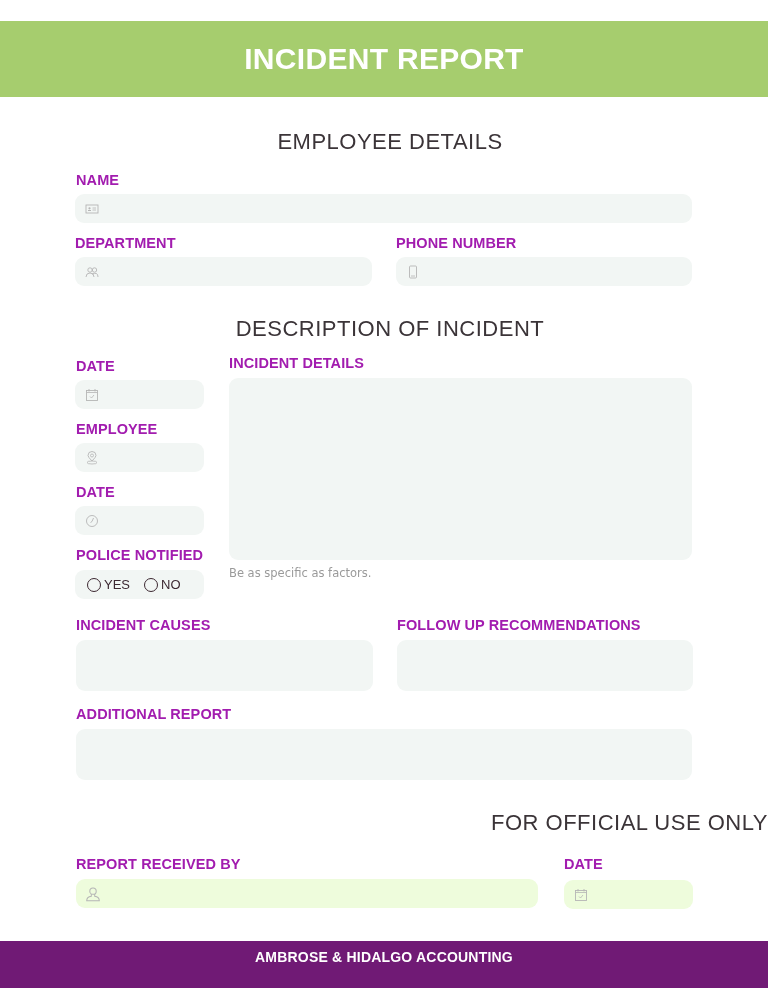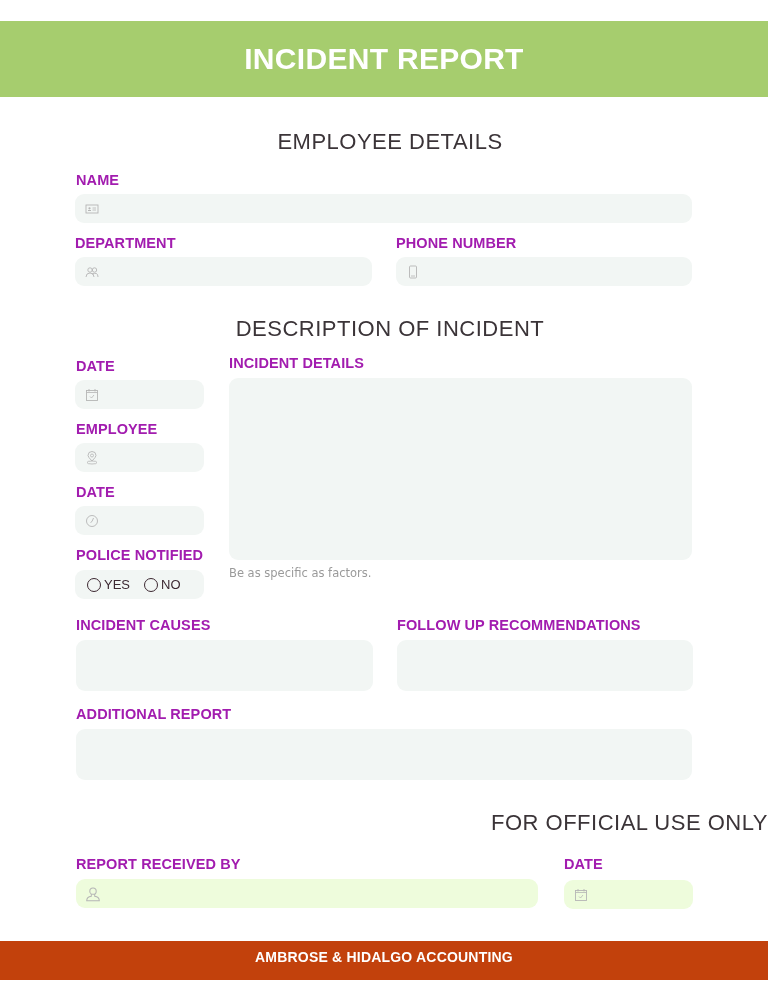--- a/index.html
+++ b/index.html
@@ -13,21 +13,21 @@
     font-size: 22px; color: #3b3438; letter-spacing: 0.5px; padding-left: 12px; }
   .label { font-family: "Liberation Sans", sans-serif; font-weight: bold; font-size: 14.5px; color: #a21caf; letter-spacing: 0.1px; }
   .field { background: #f2f6f4; border-radius: 9px; }
   .field.green { background: #eefcdc; }
   .icon { position: absolute; left: 10px; top: 50%; transform: translateY(-50%); width: 14px; height: 14px; }
   .icon svg { width: 14px; height: 14px; display: block; }
   .hint { font-family: "DejaVu Sans", sans-serif; font-size: 11.5px; color: #9a9a9a; line-height: 15px; }
   .radio-group { display: flex; align-items: center; gap: 4px; padding-left: 12px; font-family: "Liberation Sans", sans-serif; font-size: 13px; color: #3d2932; }
   .radio { width: 14px; height: 14px; border: 1.3px solid #3d2932; border-radius: 50%; display: inline-block; }
   .radio-opt { display: flex; align-items: center; gap: 3px; margin-right: 10px; }
-  .footer { left: 0; top: 941px; width: 768px; height: 39px; background: #c2410c; text-align: center; color: #ffffff; }
+  .footer { left: 0; top: 941px; width: 768px; height: 47px; background: #701a75; text-align: center; color: #ffffff; }
   .footer-company { font-family: "Liberation Sans", sans-serif; font-weight: bold; font-size: 14px; margin-top: 8px; letter-spacing: 0.2px; }
   .footer-sub { font-family: "DejaVu Sans", sans-serif; font-size: 13px; margin-top: 1px; }
 </style>
 </head>
 <body>
 
 <div class="abs header">
   <span class="header-title">INCIDENT REPORT</span>
 </div>
 

